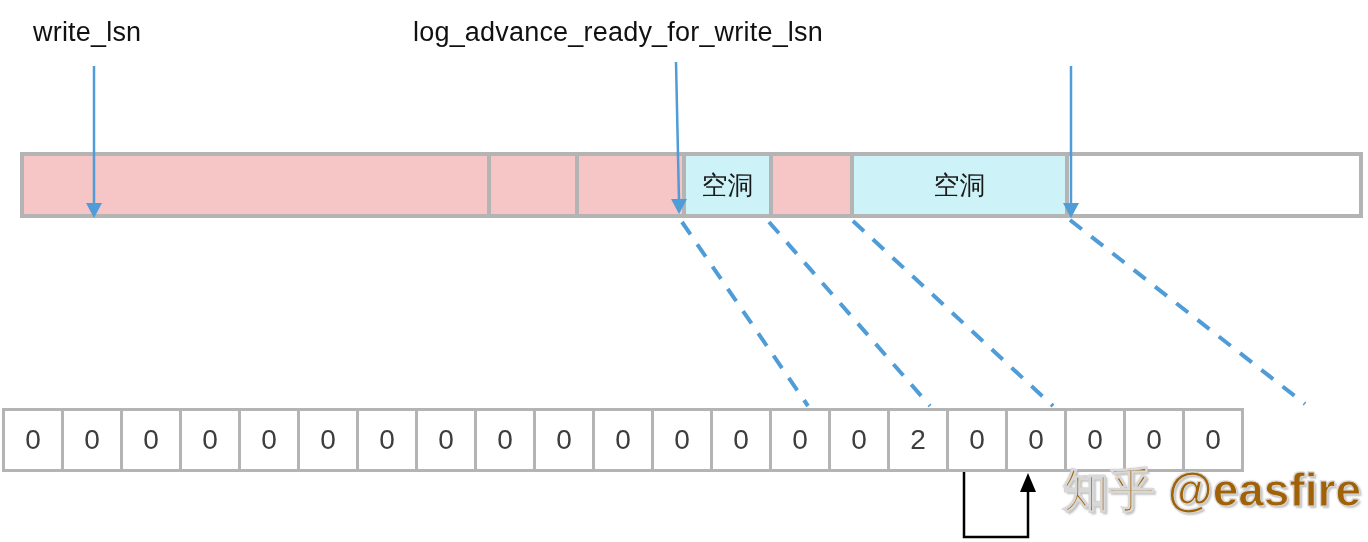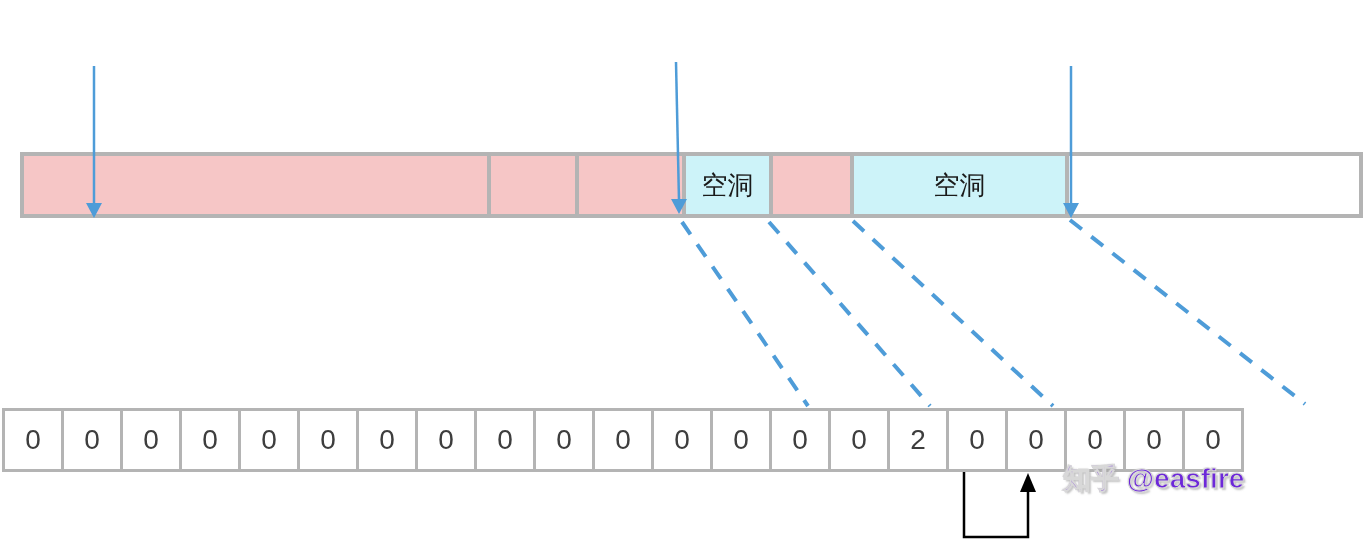--- a/index.html
+++ b/index.html
@@ -61,34 +61,36 @@
   .cell + .cell{margin-left:-3px;}
 
   svg.overlay{
     position:absolute;
     left:0;top:0;
     pointer-events:none;
   }
   .watermark{
     position:absolute;
     left:1063px;top:460px;
-    font-size:28px;
+    font-size:46px;
     font-weight:bold;
     white-space:nowrap;
-    color:#6d28d9;
+    color:#a16207;
     -webkit-text-stroke:1px #d8d8d8;
     text-shadow:2px 2px 2px rgba(160,160,160,0.65), -1px -1px 1px rgba(210,210,210,0.5);
   }
 </style>
 <style>.blue-line{stroke:#4e9cd8;stroke-width:2.5;fill:none;}.blue-fill{fill:#4e9cd8;}.dash-line{stroke:#4e9cd8;stroke-width:4;fill:none;stroke-dasharray:15 12;}.black-line{stroke:#000000;stroke-width:2.5;fill:none;}.black-fill{fill:#000000;}</style></head>
 <body>
 
 <div class="canvas" style="--border-gray: #b4b4b4;">
 
+  <div class="ptr-label" id="lbl-write">write_lsn</div>
 
+  <div class="ptr-label" id="lbl-advance">log_advance_ready_for_write_lsn</div>
 
 
   <div class="bar" id="lsn-bar">
       <div class="bar-seg" style="width: 463px; flex: 0 0 463px; background: rgb(246, 198, 198);"></div>
       <div class="bar-seg" style="width: 88px; flex: 0 0 88px; background: rgb(246, 198, 198);"></div>
       <div class="bar-seg" style="width: 107px; flex: 0 0 107px; background: rgb(246, 198, 198);"></div>
       <div class="bar-seg" style="width: 87px; flex: 0 0 87px; background: rgb(205, 243, 249);">
         <span>空洞</span>
       </div>
       <div class="bar-seg" style="width: 81px; flex: 0 0 81px; background: rgb(246, 198, 198);"></div>

